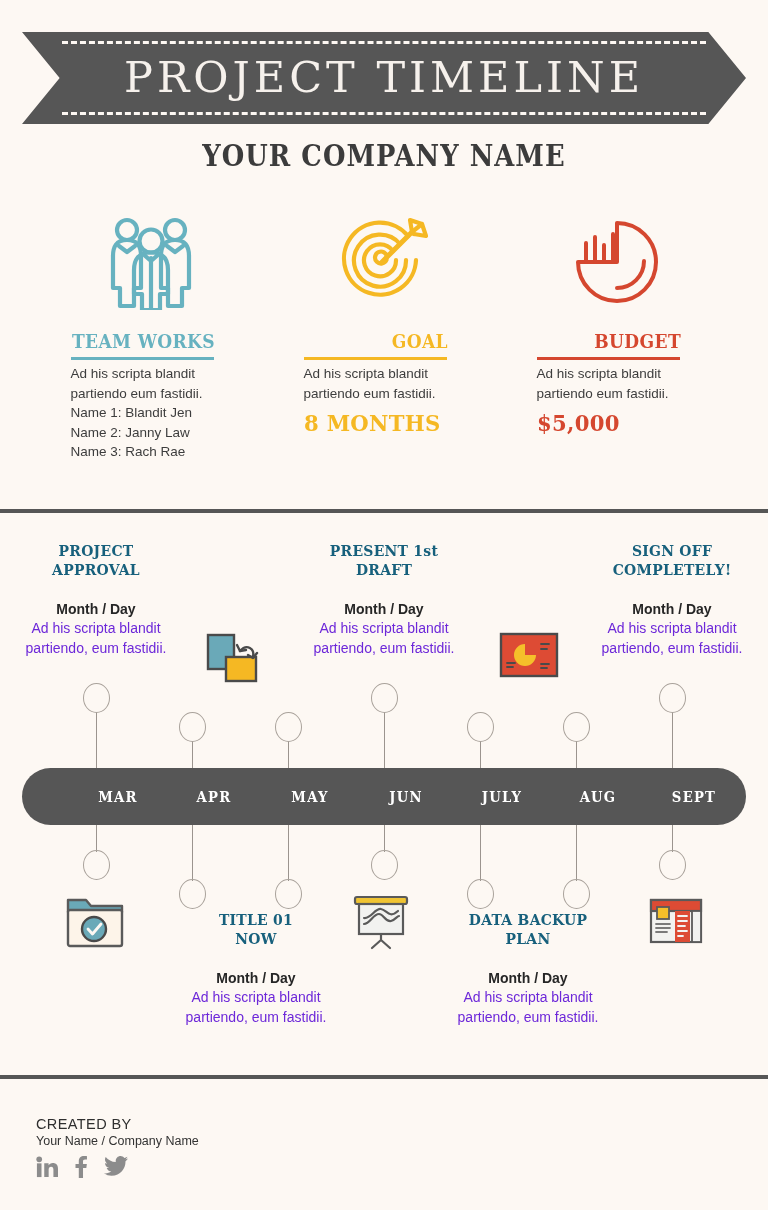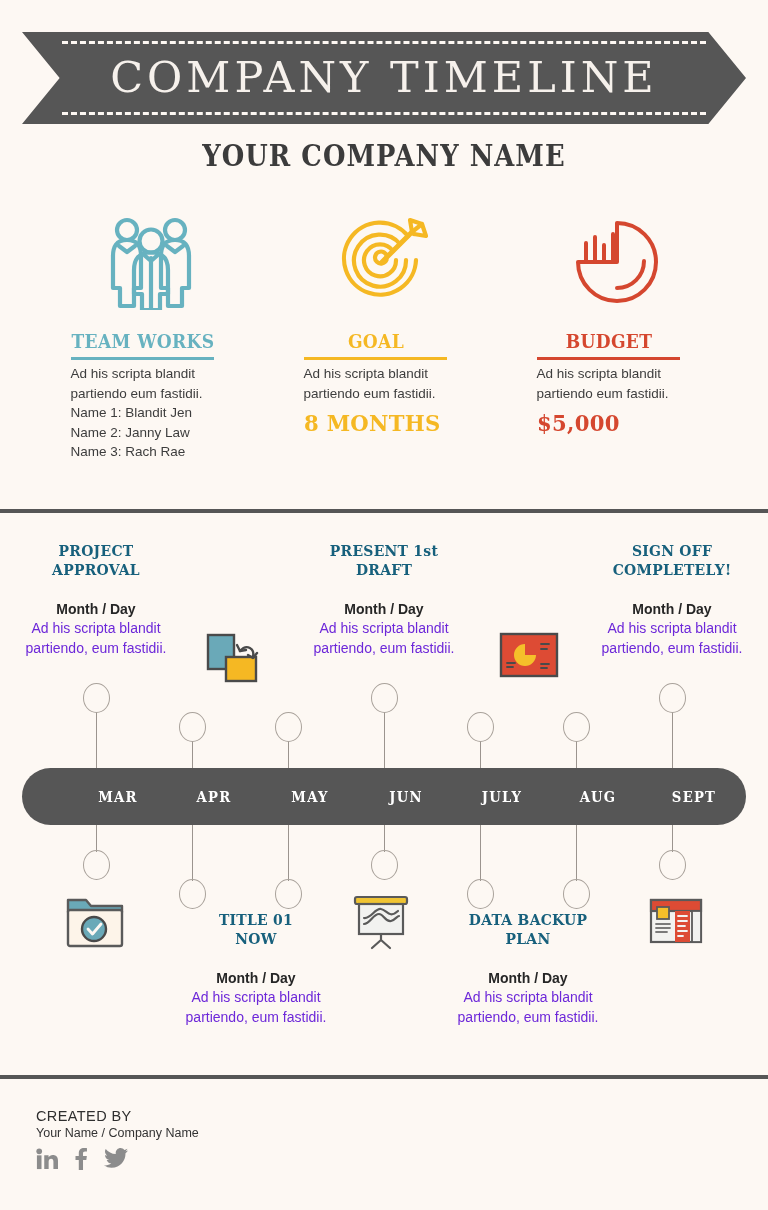--- a/index.html
+++ b/index.html
@@ -82,21 +82,21 @@
   }
   .stat-icon {
     height: 100px;
     display: flex;
     align-items: center;
     justify-content: center;
   }
   .stat-head {
     width: 160px;
     margin-top: 18px;
-    text-align: center;
+    text-align: right;
   }
   .stat-title {
     font-family: "DejaVu Serif", serif;
     font-size: 19px;
     font-weight: 700;
     letter-spacing: 0.4px;
     transform: scaleX(0.9);
     transform-origin: left center;
   }
   .stat-rule {
@@ -215,20 +215,21 @@
 
   
   .footer {
     position: absolute;
     top: 1108px; left: 36px;
   }
   .created-by {
     font-size: 14.5px;
     color: #2f2f2f;
     letter-spacing: 0.4px;
+    margin-top: 8px;
   }
   .credit {
     font-size: 12.5px;
     color: #333;
     margin-top: 2px;
   }
   .socials {
     margin-top: 8px;
     display: flex;
     gap: 15px;
@@ -238,21 +239,21 @@
 </style>
 </head>
 <body>
 
 <div class="page">
 
   <div class="banner-wrap">
     <div class="banner-inner"></div>
     <div class="dash-line dash-top"></div>
     <div class="dash-line dash-bot"></div>
-    <div class="banner-title">COMPANY TIMELINE</div>
+    <div class="banner-title">PROJECT TIMELINE</div>
   </div>
 
   <div class="company-name">YOUR COMPANY NAME</div>
 
   <div class="stats">
 
     <div class="stat-col">
       <div class="stat-icon">
         <svg width="92" height="96" viewBox="0 0 92 96">
           <g fill="none" stroke="#67b2c0" stroke-width="4.2" stroke-linejoin="round" stroke-linecap="round">

